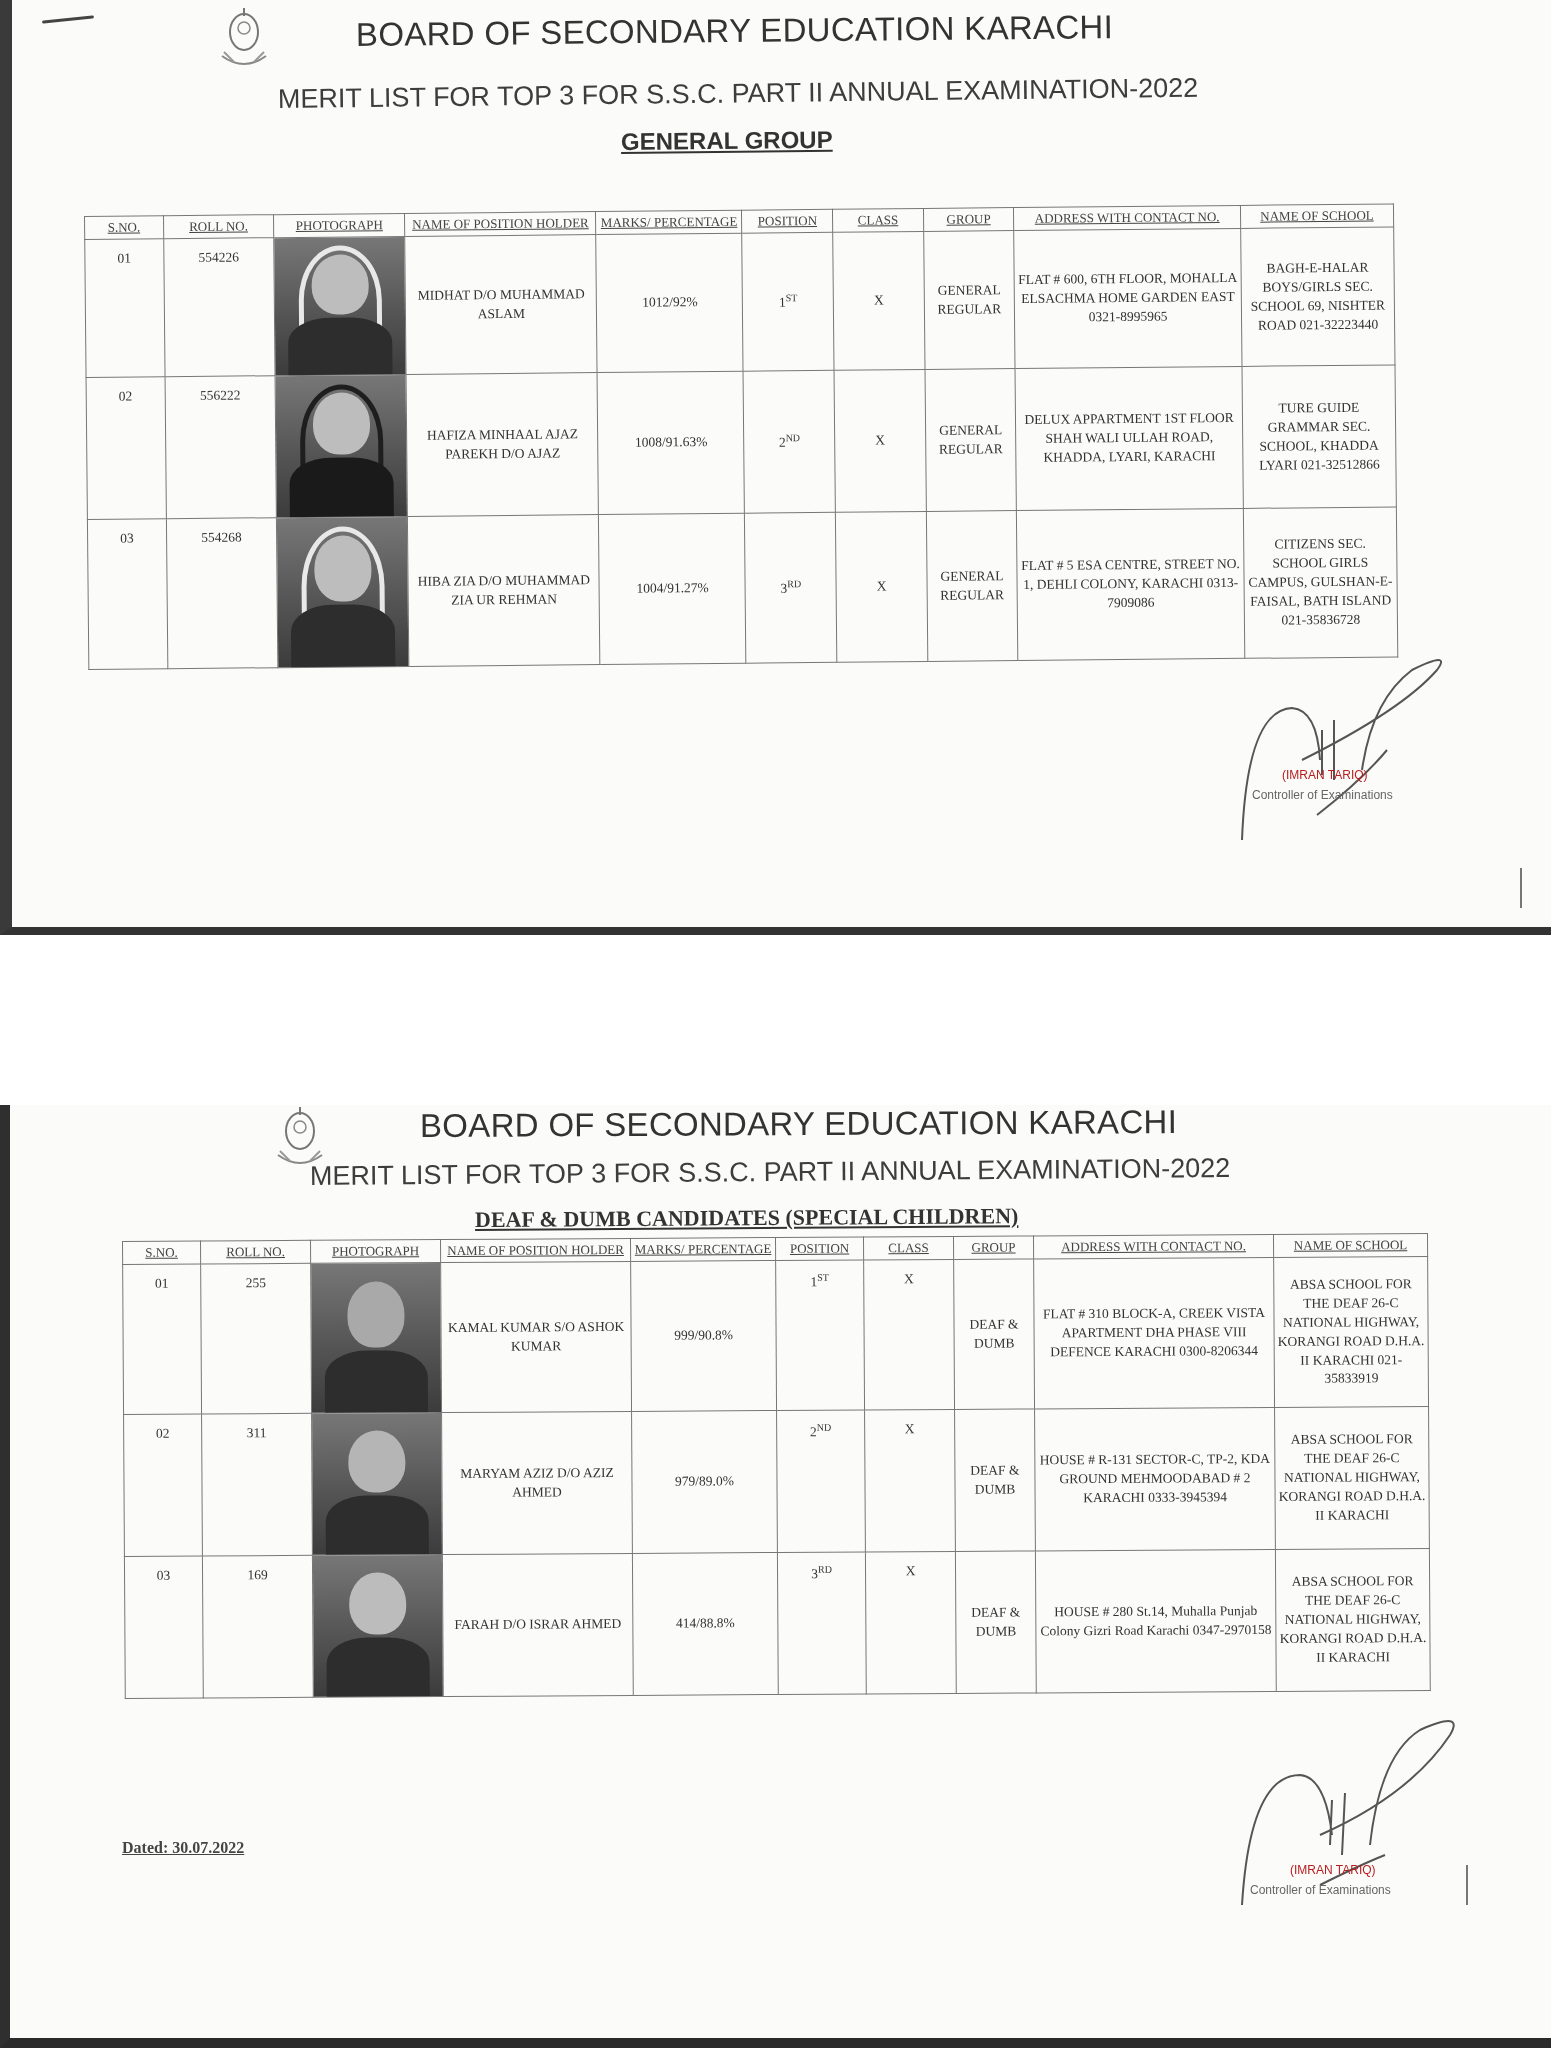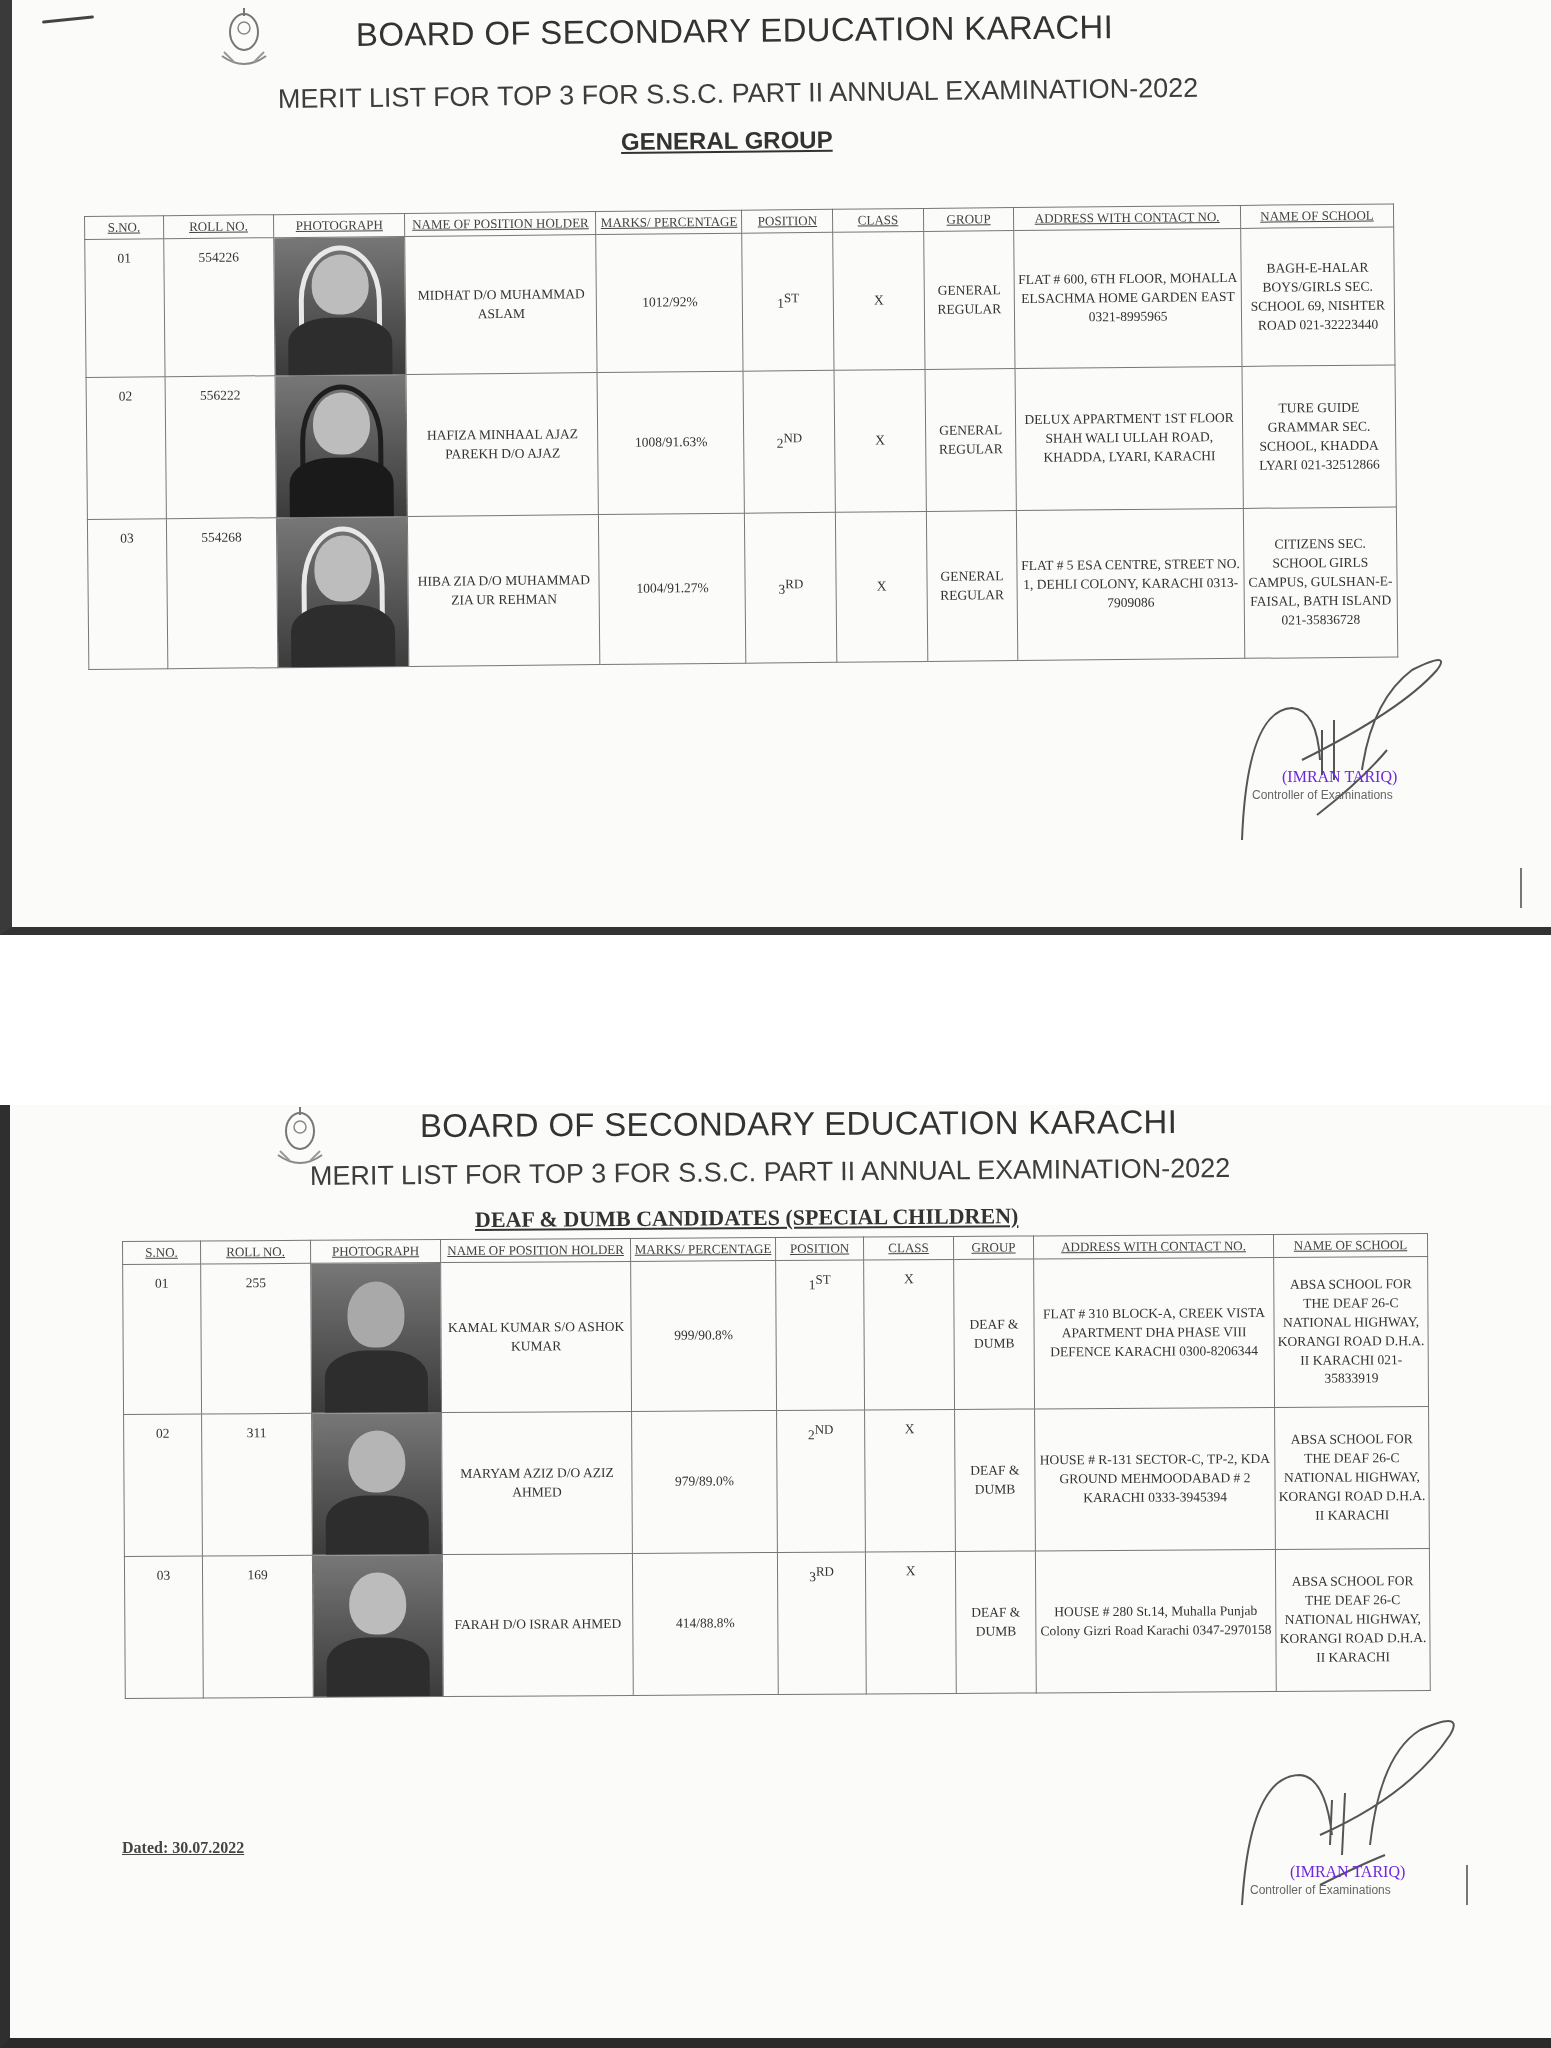--- a/index.html
+++ b/index.html
@@ -46,25 +46,25 @@
   }
   table.merit td { vertical-align: middle; }
   table.merit td.top { vertical-align: top; padding-top: 10px; }
   .photo {
     width: 100%; height: 100%; background: linear-gradient(180deg,#777 0%,#555 55%,#3c3c3c 100%);
     position: relative; overflow: hidden;
   }
   .photo .head { position: absolute; left: 28%; top: 12%; width: 44%; height: 44%; background: #bdbdbd; border-radius: 50% 50% 45% 45%; }
   .photo .scarf { position: absolute; left: 18%; top: 6%; width: 64%; height: 80%; border-radius: 50% 50% 10% 10%; border: 5px solid #e8e8e8; box-sizing: border-box; }
   .photo .body { position: absolute; left: 10%; top: 58%; width: 80%; height: 45%; background: #2d2d2d; border-radius: 40% 40% 0 0; }
-  sup { font-size: 13px; }
+  sup { font-size: 10px; }
   .signature { position: absolute; }
   .signature svg { position: absolute; left: 0; top: 0; }
   .sig-name {
-    position: absolute; font-family: Liberation Serif, serif; font-size: 16px; color: #6d28d9; white-space: nowrap;
+    position: absolute; font-family: Liberation Sans, sans-serif; font-size: 12px; color: #b91c1c; white-space: nowrap;
   }
   .sig-role {
     position: absolute; font-family: "Liberation Sans", sans-serif; font-size: 12px; color: #666; white-space: nowrap;
   }
   .dated {
     position: absolute; font-family: "Liberation Serif", serif; font-weight: bold; font-size: 16px; color: #444;
     text-decoration: underline;
   }
   .edge-tick { position: absolute; width: 2px; background: #777; }
 </style>

